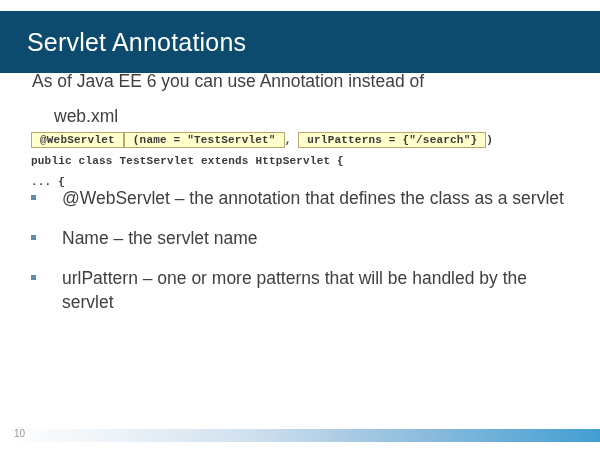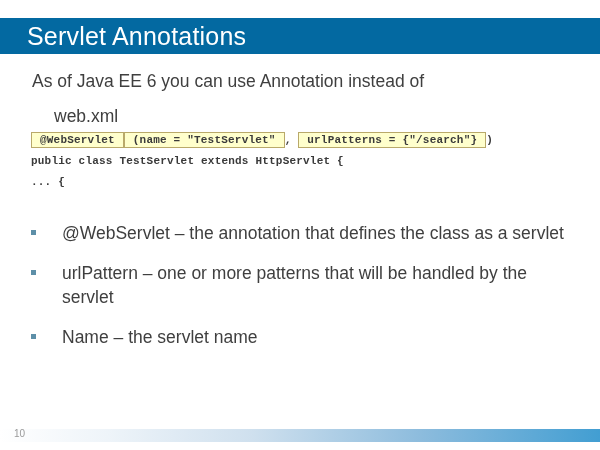--- a/index.html
+++ b/index.html
@@ -20,24 +20,24 @@
     left: 0; top: 0;
     width: 600px;
     height: 450px;
     background: #ffffff;
   }
 
   
   .title-bar {
     position: absolute;
     left: 0;
-    top: 18px;
+    top: 11px;
     width: 600px;
-    height: 36px;
-    background: #0369a1;
+    height: 62px;
+    background: #0c4a6e;
   }
   .title-text {
     position: absolute;
     left: 27px;
     top: 50%;
     transform: translateY(-50%);
     color: #ffffff;
     font-size: 25px;
     font-weight: normal;
     letter-spacing: 0.2px;
@@ -96,21 +96,21 @@
     letter-spacing: 0.2px;
   }
   .nohl {
     letter-spacing: 0.2px;
   }
 
   
   .bullets {
     position: absolute;
     left: 28px;
-    top: 159px;
+    top: 124px;
     width: 545px;
   }
   .bullet {
     position: relative;
     padding-left: 34px;
     margin-bottom: 16px;
     color: #3f3f3f;
     font-size: 17.5px;
     line-height: 24px;
   }
@@ -164,25 +164,25 @@
       <div class="code-line plain">... {</div>
     </div>
 
     <div class="bullets">
       <div class="bullet">
         <span class="bullet-marker"></span>
         <span>@WebServlet – the annotation that defines the class as a servlet</span>
       </div>
       <div class="bullet">
         <span class="bullet-marker"></span>
-        <span>urlPattern – one or more patterns that will be handled by the servlet</span>
+        <span>Name – the servlet name</span>
       </div>
       <div class="bullet">
         <span class="bullet-marker"></span>
-        <span>Name – the servlet name</span>
+        <span>urlPattern – one or more patterns that will be handled by the servlet</span>
       </div>
     </div>
 
   </div>
 
   <div class="footer-bar"></div>
   <div class="slide-number">10</div>
 
 </div>
 

